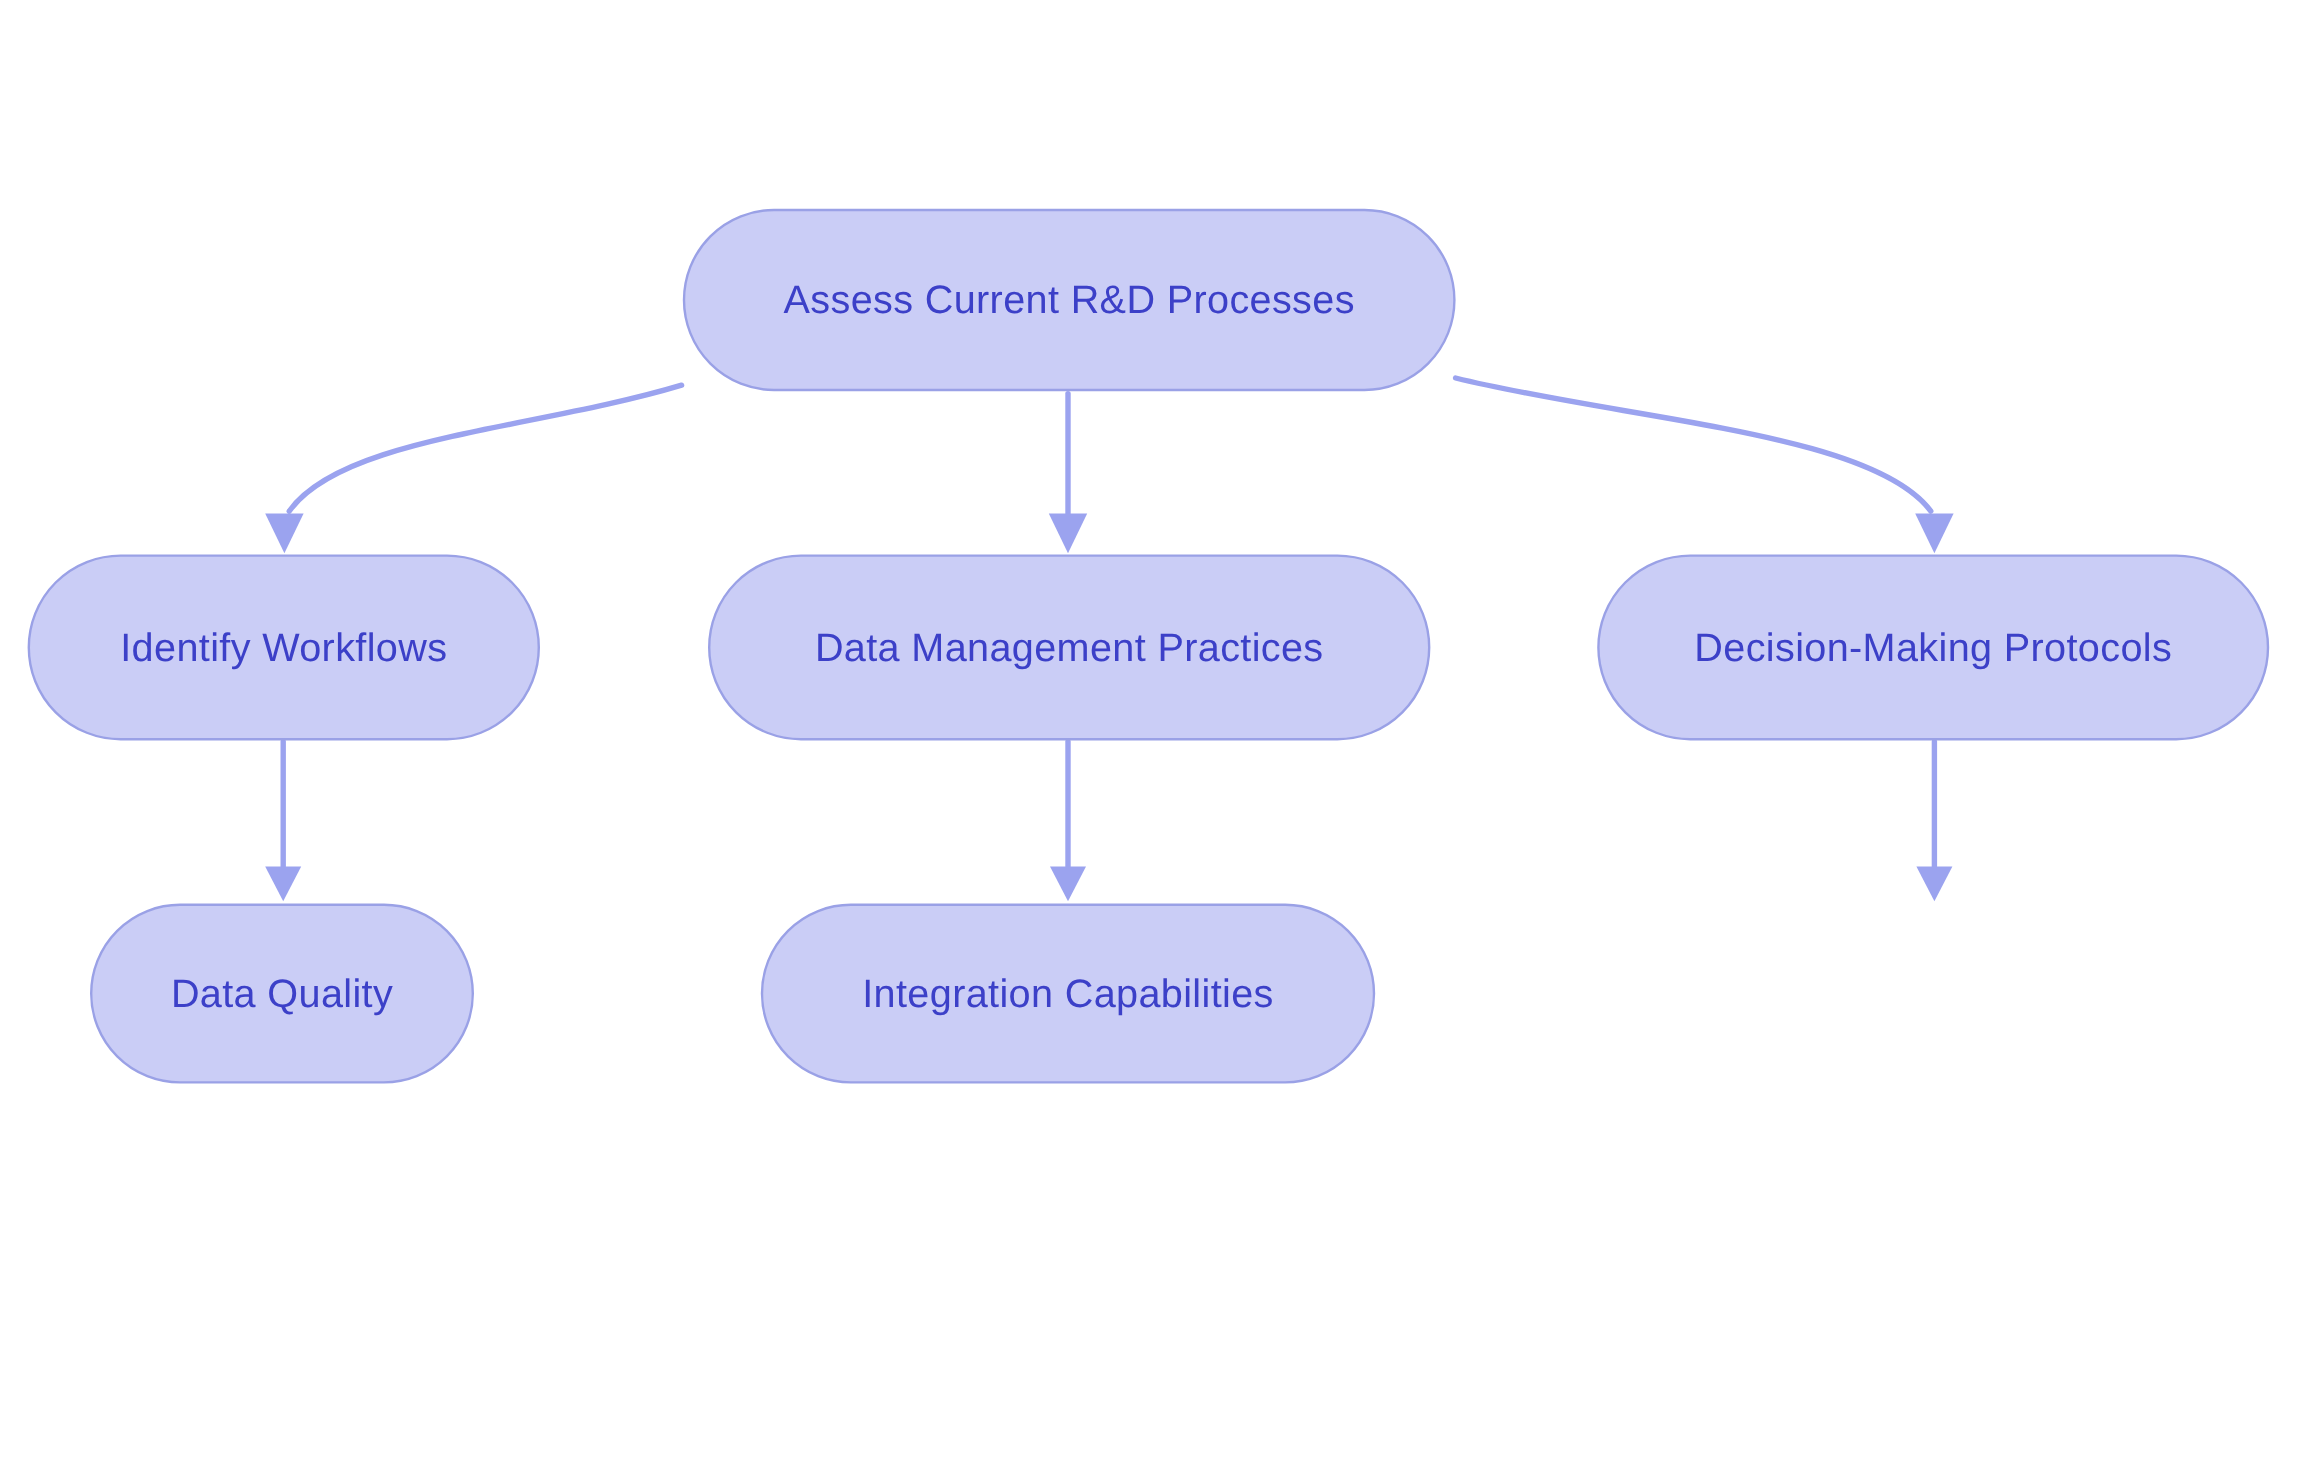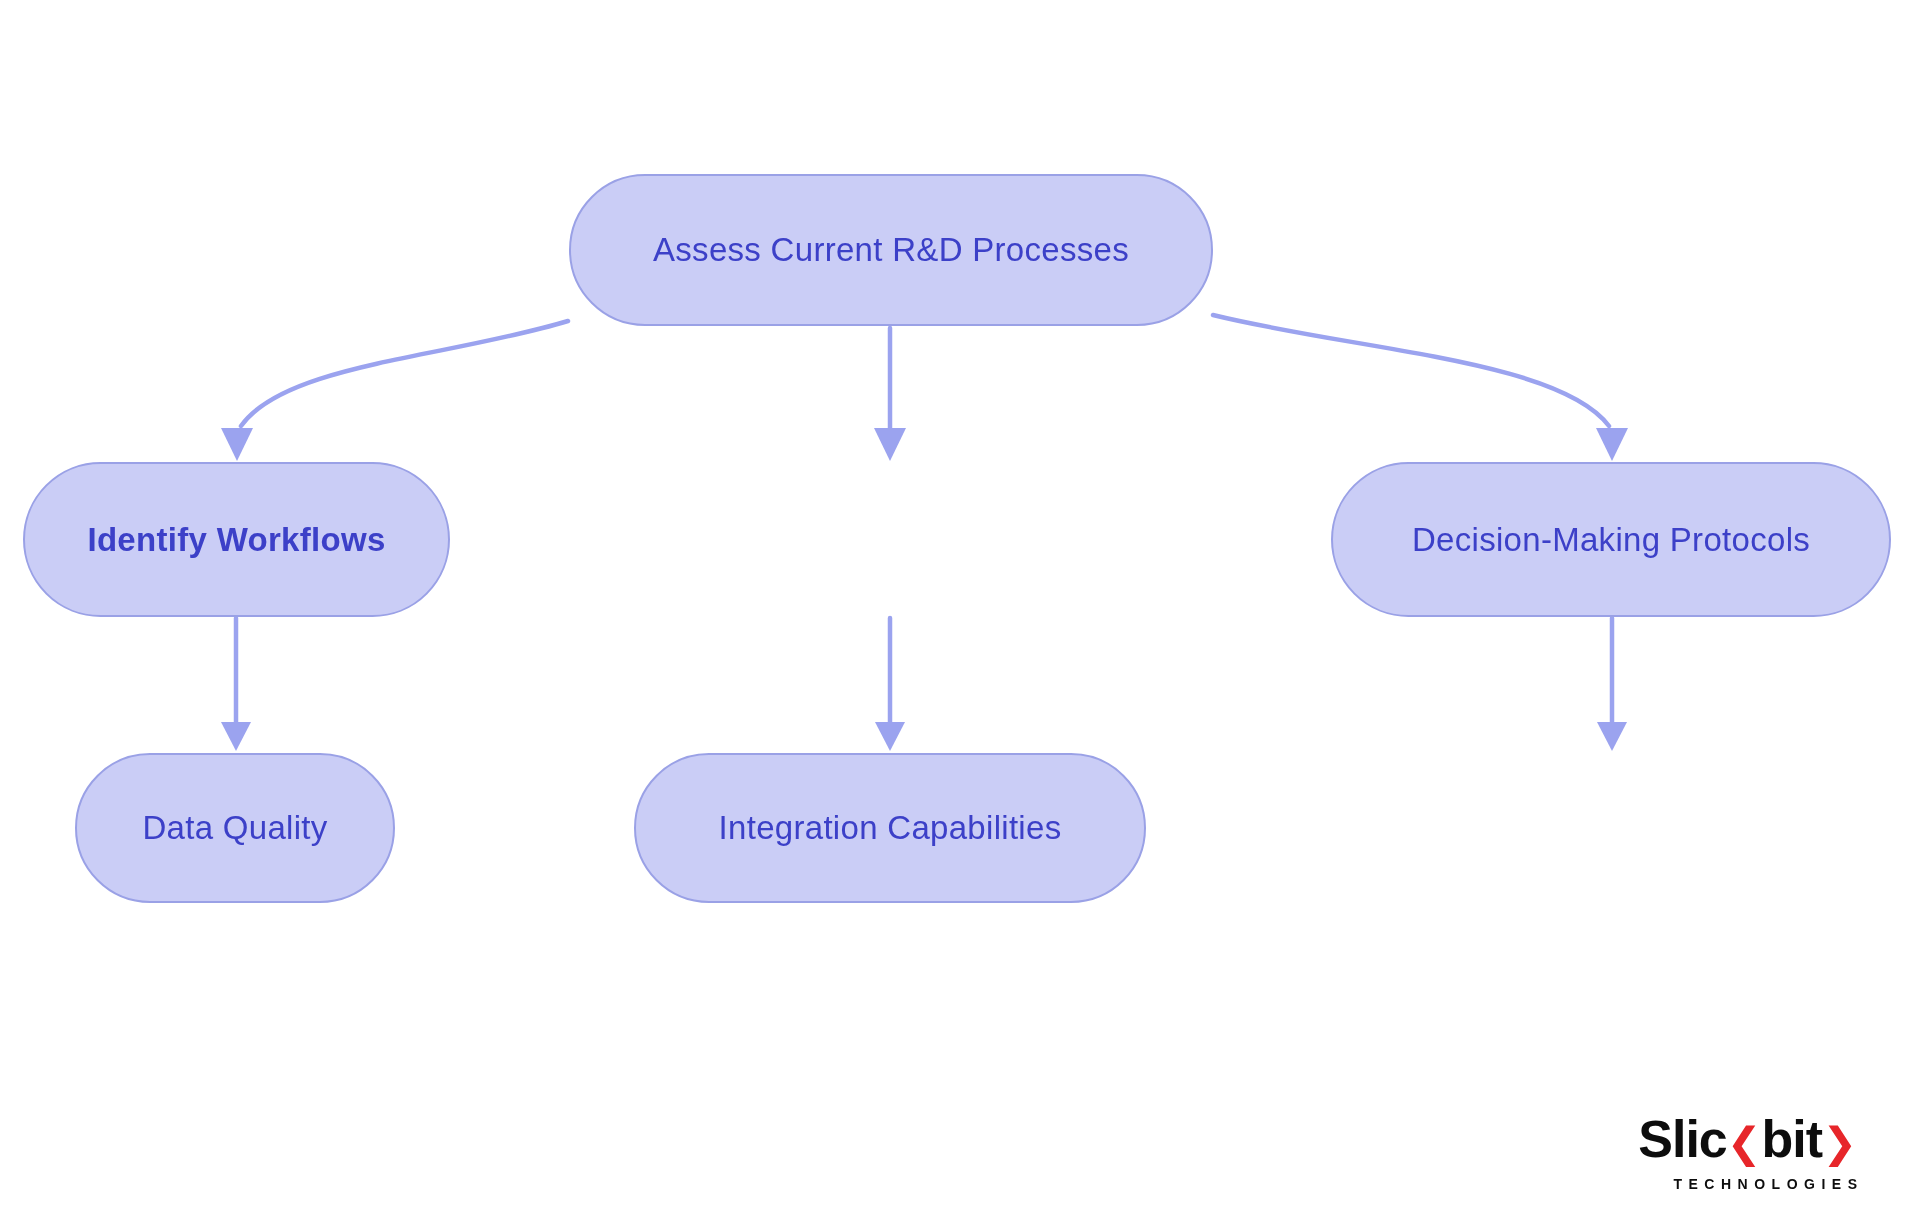--- a/index.html
+++ b/index.html
@@ -113,36 +113,35 @@
     <g>
       <path d="M 1612 618 L 1612 722"></path>
       <polygon points="1597,722 1627,722 1612,751"></polygon>
     </g>
   </svg>
 
   <div class="node r76" style="left:569px; top:174px; width:644px; height:152px;">
     <span>Assess Current R&amp;D Processes</span>
   </div>
 
-  <div class="node r78" style="left:23px; top:462px; width:427px; height:155px;font-weight:bold;">
+  <div class="node r78" style="left:23px; top:462px; width:427px; height:155px;">
     <span>Identify Workflows</span>
   </div>
 
+  <div class="node r78" style="left:590px; top:462px; width:602px; height:155px;">
+    <span>Data Management Practices</span>
+  </div>
 
   <div class="node r78" style="left:1331px; top:462px; width:560px; height:155px;text-align:center;">
     <span>Decision-Making Protocols</span>
   </div>
 
   <div class="node r75" style="left:75px; top:753px; width:320px; height:150px;">
     <span>Data Quality</span>
   </div>
 
   <div class="node r75" style="left:634px; top:753px; width:512px; height:150px;">
     <span>Integration Capabilities</span>
   </div>
 
 
-  <div class="logo">
-    <div class="logo-brand"><span>Slic</span><span class="logo-chevron">❮</span><span>bit</span><span class="logo-chevron">❯</span></div>
-    <div class="logo-tagline">TECHNOLOGIES</div>
-  </div>
 
 </div>
 
 </body></html>

